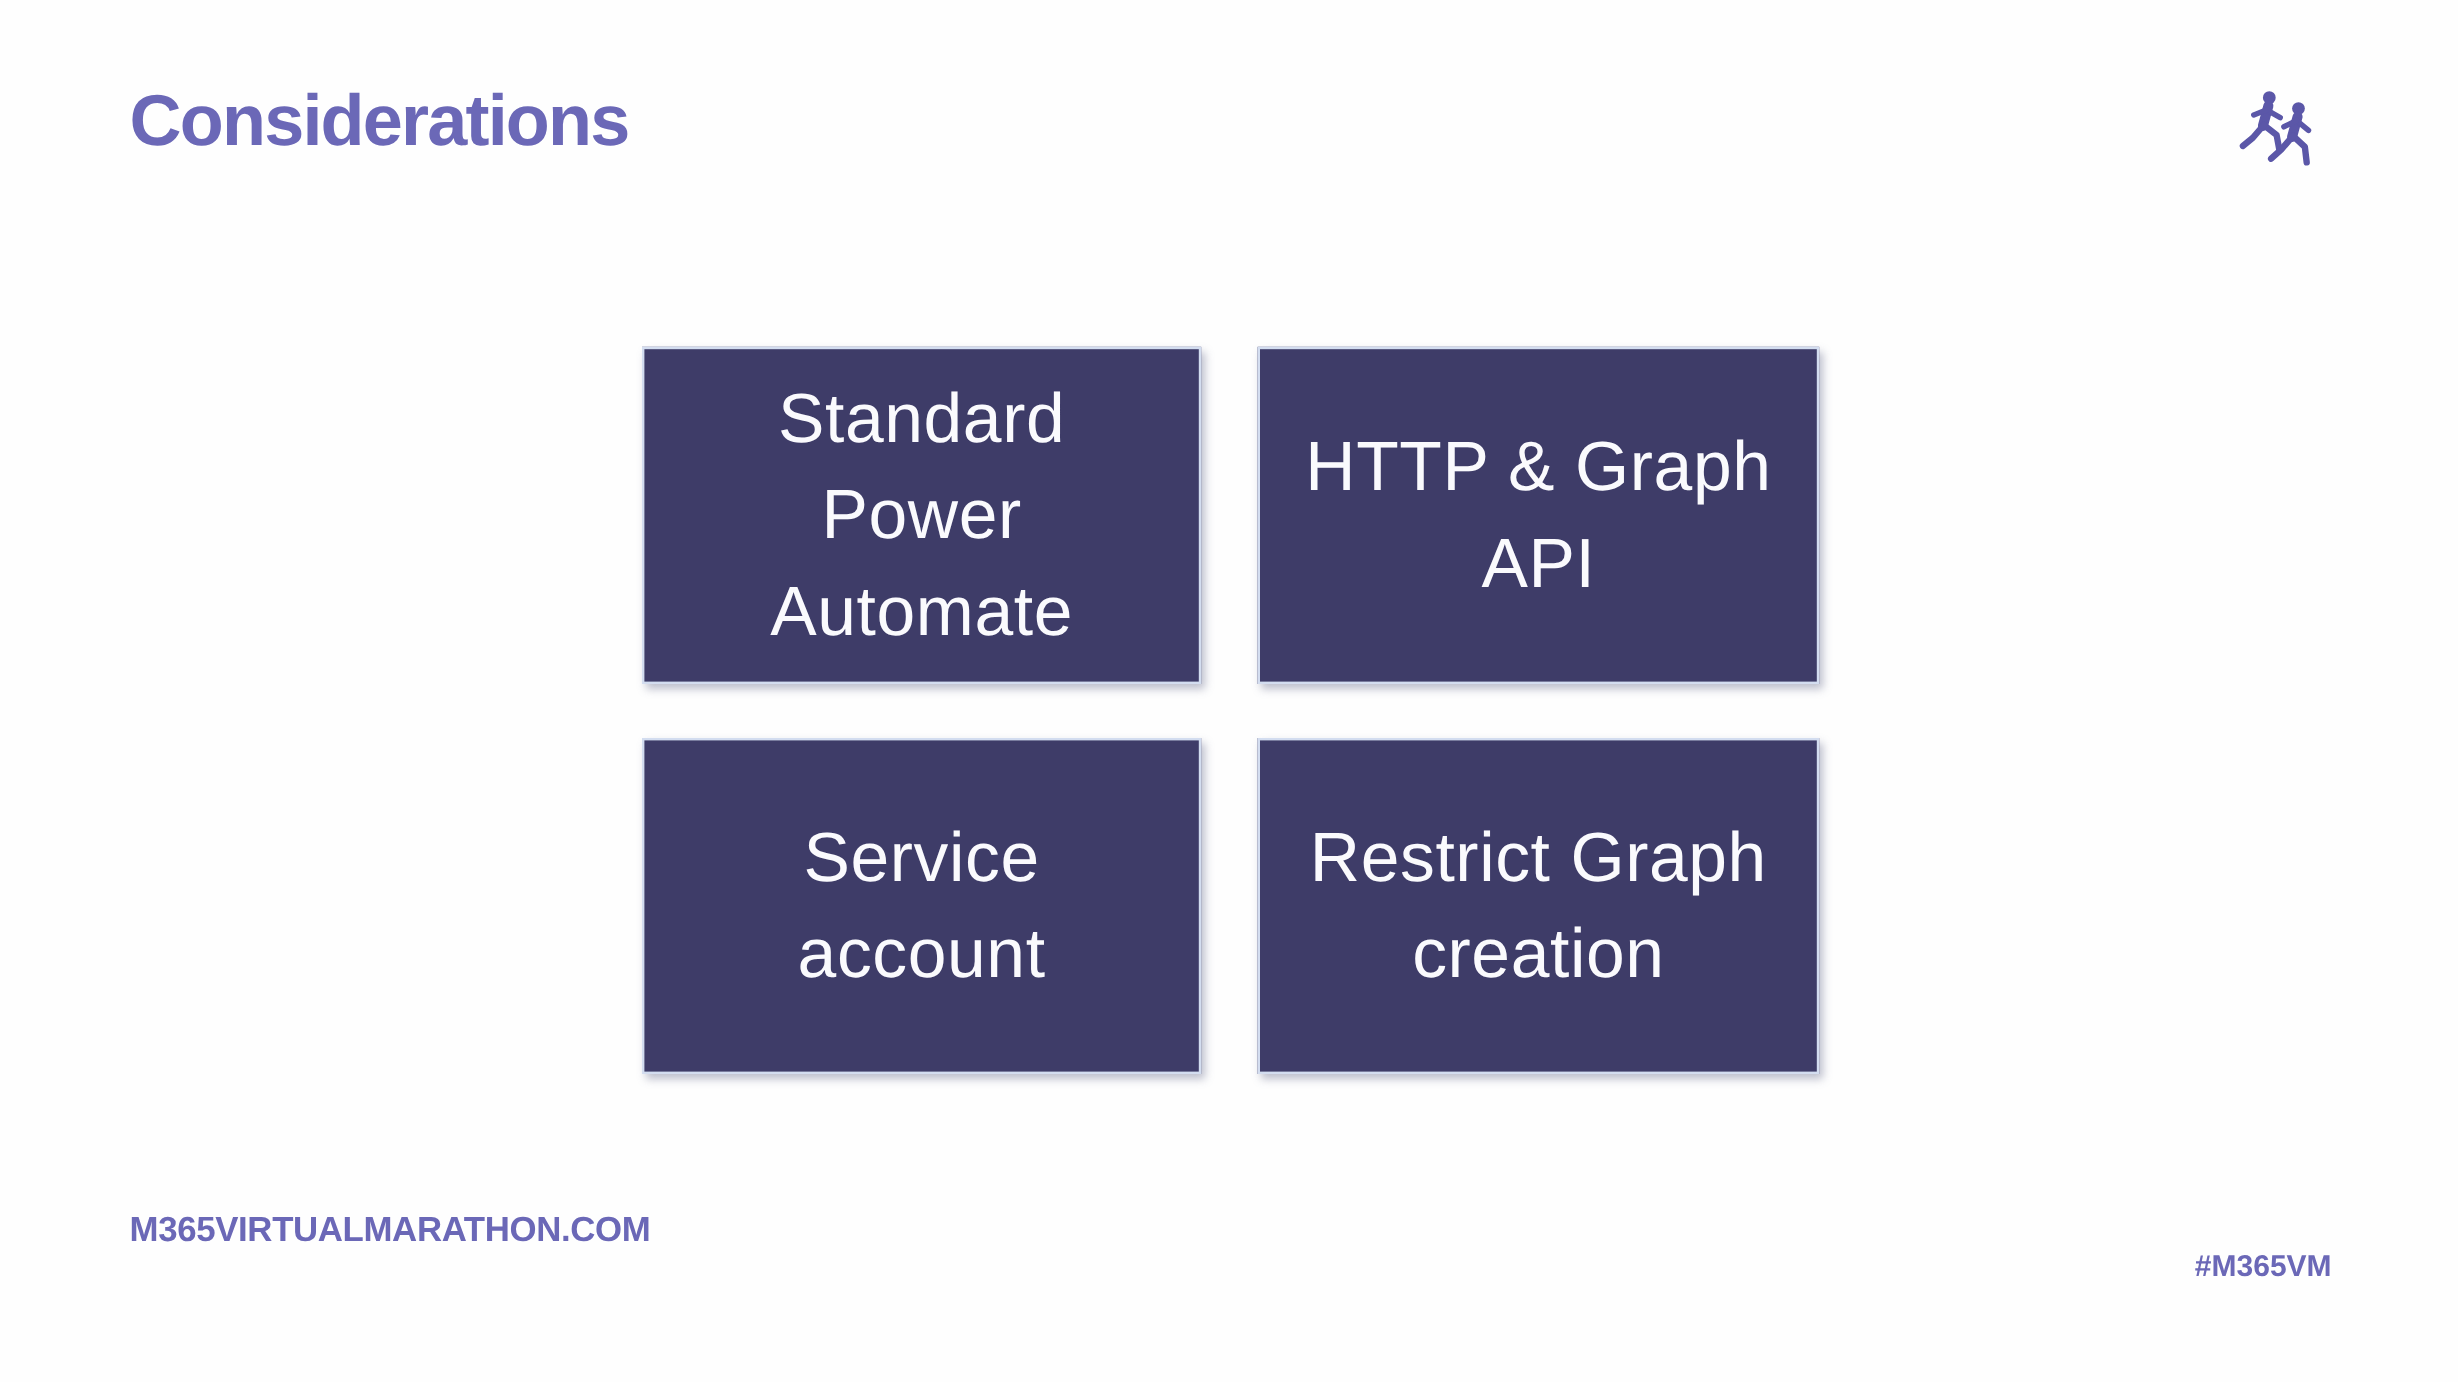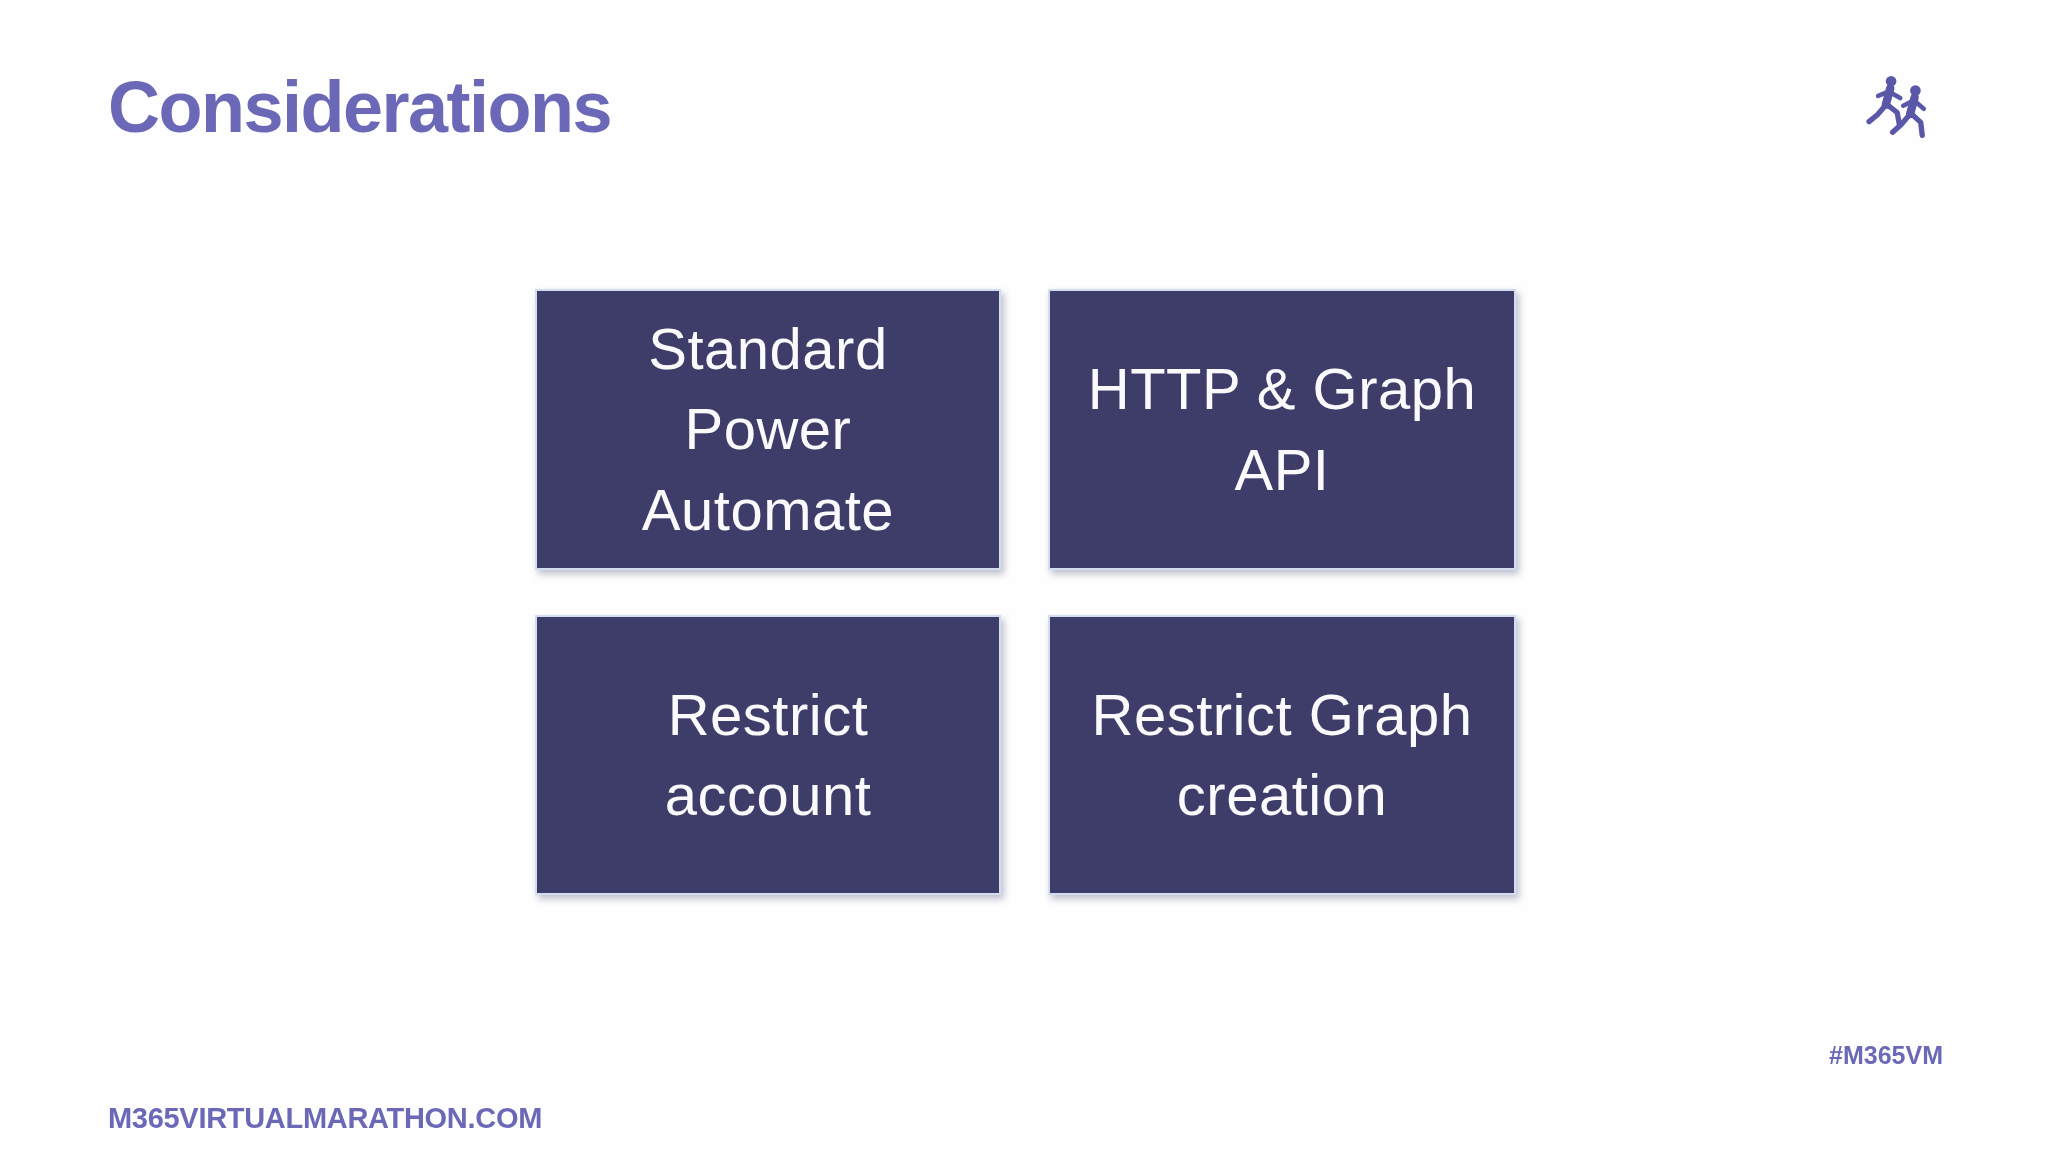--- a/index.html
+++ b/index.html
@@ -19,21 +19,21 @@
     position:relative;
     width:2048px;
     height:1152px;
     background:#fefefe;
     overflow:hidden;
   }
   .slide-title{
     position:absolute;
     left:108px;
     top:68px;
-    font-size:72px;
+    font-size:60px;
     font-weight:700;
     letter-spacing:-1.5px;
     color:var(--accent);
     line-height:1.1;
   }
   .runners{
     position:absolute;
     left:1866px;
     top:70px;
     width:76px;
@@ -65,21 +65,21 @@
     color:var(--box-text);
     font-size:58px;
     font-weight:400;
     line-height:1.38;
     white-space:pre-line;
     letter-spacing:0.5px;
   }
   .footer-left{
     position:absolute;
     left:108px;
-    top:1102px;
+    top:1009px;
     font-size:29px;
     font-weight:700;
     letter-spacing:-0.3px;
     color:var(--accent);
   }
   .footer-right{
     position:absolute;
     right:105px;
     top:1041px;
     font-size:25px;
@@ -123,21 +123,21 @@
     <div class="box">
       <span class="box-label">Standard
 Power
 Automate</span>
     </div>
     <div class="box">
       <span class="box-label">HTTP &amp; Graph
 API</span>
     </div>
     <div class="box">
-      <span class="box-label">Restrict
+      <span class="box-label">Service
 account</span>
     </div>
     <div class="box">
       <span class="box-label">Restrict Graph
 creation</span>
     </div>
   </div>
 
   <div class="footer-left">M365VIRTUALMARATHON.COM</div>
 

